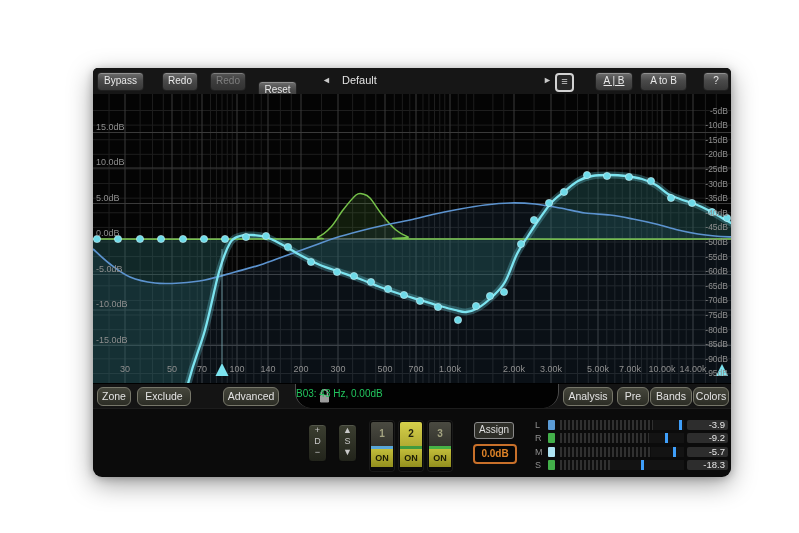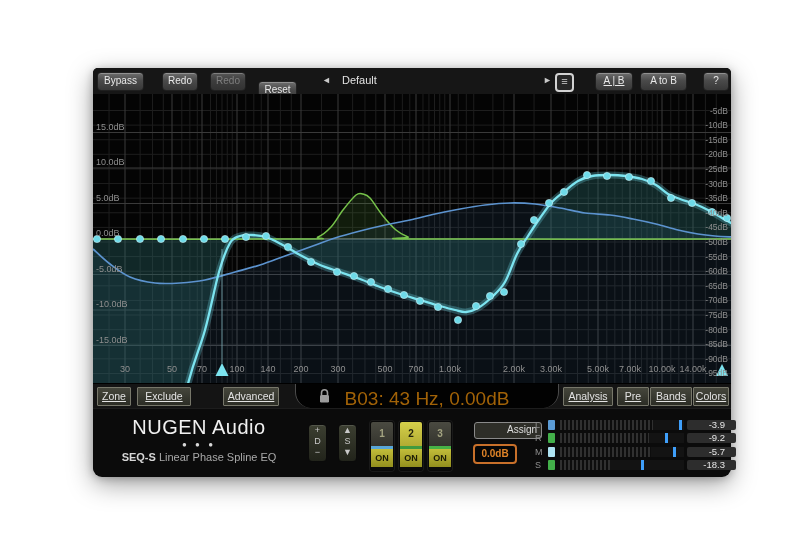--- a/index.html
+++ b/index.html
@@ -17,25 +17,25 @@
   .arrow{position:absolute;top:7px;color:#c9c9c9;font-size:9px;line-height:11px;}
   .preset{position:absolute;top:6px;color:#e2e2e2;font-size:11px;}
   .listicon{position:absolute;top:5px;width:15px;height:15px;border:2px solid #d2d2d2;border-radius:4px;
             color:#d2d2d2;font-size:11px;line-height:13px;text-align:center;background:#262626;}
   
   .graph{position:absolute;left:0;top:26px;width:638px;height:289px;background:#040404;overflow:hidden;}
   .graph svg{display:block;}
   
   .tabbar{position:absolute;left:0;top:315px;width:638px;height:25px;background:#141414;border-top:1px solid #000;}
   .tabbtn{position:absolute;top:3px;height:17px;background:linear-gradient(#45463c,#2c2d25);
-          border:1px solid #77776a;border-radius:1px;color:#e3e3e3;font-size:10.5px;line-height:16px;
-          text-align:center;text-decoration:underline;}
+          border:1px solid #77776a;border-radius:6px;color:#e3e3e3;font-size:10.5px;line-height:16px;
+          text-align:center;}
   .display{position:absolute;left:202px;top:0;width:262px;height:24px;background:#020202;
            border-left:1px solid #4c4c4c;border-right:1px solid #4c4c4c;border-radius:0 0 16px 16px;}
-  .display .txt{position:absolute;left:0;right:0;top:4px;text-align:center;font-size:19px;color:#a16207;}
+  .display .txt{position:absolute;left:0;right:0;top:4px;text-align:left;font-size:10px;color:#22c55e;}
   .lock{position:absolute;left:22px;top:4px;}
   
   .panel{position:absolute;left:0;top:340px;width:638px;height:68px;background:#0b0b0b;
          border-top:1px solid #1d1d1d;border-radius:0 0 9px 9px;}
   .brand{position:absolute;left:10px;top:7px;width:192px;text-align:center;}
   .brand .nm{font-size:20px;color:#f0f0f0;letter-spacing:.5px;}
   .brand .dd{font-size:8px;color:#d8d8d8;letter-spacing:3px;margin-top:1px;}
   .brand .tg{font-size:11px;color:#a9a9a9;margin-top:2px;}
   .brand .tg b{color:#d6d6d6;font-weight:bold;}
   .mini{position:absolute;width:17px;height:36px;top:15px;border-radius:4px;
@@ -44,34 +44,34 @@
   .mini span{display:block;line-height:11px;}
   .band{position:absolute;top:12px;width:22px;height:48px;border-radius:3px;overflow:hidden;
         border:1px solid #090909;box-shadow:0 0 0 1px rgba(255,255,255,.06);}
   .band .num{height:24px;font-size:10px;font-weight:bold;text-align:center;line-height:24px;}
   .band.off .num{background:linear-gradient(#4a4a41,#34342d);color:#a3a380;}
   .band.on .num{background:linear-gradient(#d6d04b,#b1ab32);color:#22220c;}
   .band .stripe{height:3px;}
   .band .onlbl{height:18px;background:linear-gradient(#c2bd3a,#938f1e);color:#1c1c06;
                font-size:9px;font-weight:bold;text-align:center;line-height:18px;}
   .assign{position:absolute;left:381px;top:13px;width:38px;height:15px;background:#2e2e28;
-          border:1px solid #8a8a8a;border-radius:3px;color:#dedede;font-size:10px;line-height:14px;text-align:center;padding-left:28px;}
+          border:1px solid #8a8a8a;border-radius:3px;color:#dedede;font-size:10px;line-height:14px;text-align:center;}
   .trim{position:absolute;left:380px;top:35px;width:40px;height:16px;background:#060606;
         border:2px solid #c8702a;border-radius:4px;color:#e08428;font-size:10px;font-weight:bold;
         line-height:15px;text-align:center;}
   .meters{position:absolute;left:442px;top:0;width:190px;height:68px;}
   .mrow{position:absolute;left:0;height:10px;width:190px;}
   .mlab{position:absolute;left:0;top:0;width:10px;font-size:9px;color:#8f8f8f;line-height:10px;}
   .chip{position:absolute;left:13px;top:0;width:7px;height:10px;border-radius:1px;}
   .track{position:absolute;left:25px;top:0;width:124px;height:10px;background:#131313;overflow:hidden;}
   .lit{position:absolute;left:0;top:0;height:10px;
        background:repeating-linear-gradient(90deg,#303030 0 2px,#0d0d0d 2px 4px);}
   .peak{position:absolute;top:0;width:3px;height:10px;background:#3f9ffa;}
   .mval{position:absolute;left:152px;top:0;width:38px;height:10px;background:#2d2d2d;border-radius:2px;
-        color:#e6e6e6;font-size:9.5px;line-height:10px;text-align:right;padding-right:11px;}
+        color:#e6e6e6;font-size:9.5px;line-height:10px;text-align:right;padding-right:3px;}
 </style>
 </head>
 <body>
 
 <div class="page">
   <div class="plugin">
 
     <div class="toolbar">
       <div class="tbtn" style="left:4px;width:45px;">Bypass</div>
       <div class="tbtn" style="left:69px;width:34px;">Redo</div>
@@ -290,25 +290,20 @@
         </span>
         <div class="txt">B03: 43 Hz, 0.00dB</div>
       </div>
       <div class="tabbtn" style="left:470px;width:48px;">Analysis</div>
       <div class="tabbtn" style="left:524px;width:30px;">Pre</div>
       <div class="tabbtn" style="left:557px;width:40px;">Bands</div>
       <div class="tabbtn" style="left:600px;width:34px;">Colors</div>
     </div>
 
     <div class="panel">
-      <div class="brand">
-        <div class="nm">NUGEN Audio</div>
-        <div class="dd">● ● ●</div>
-        <div class="tg"><b>SEQ-S</b><span> Linear Phase Spline EQ</span></div>
-      </div>
 
       <div class="mini" style="left:215px;">
         <span>+</span>
         <span>D</span>
         <span>−</span>
       </div>
       <div class="mini" style="left:245px;">
         <span>▲</span>
         <span>S</span>
         <span>▼</span>

